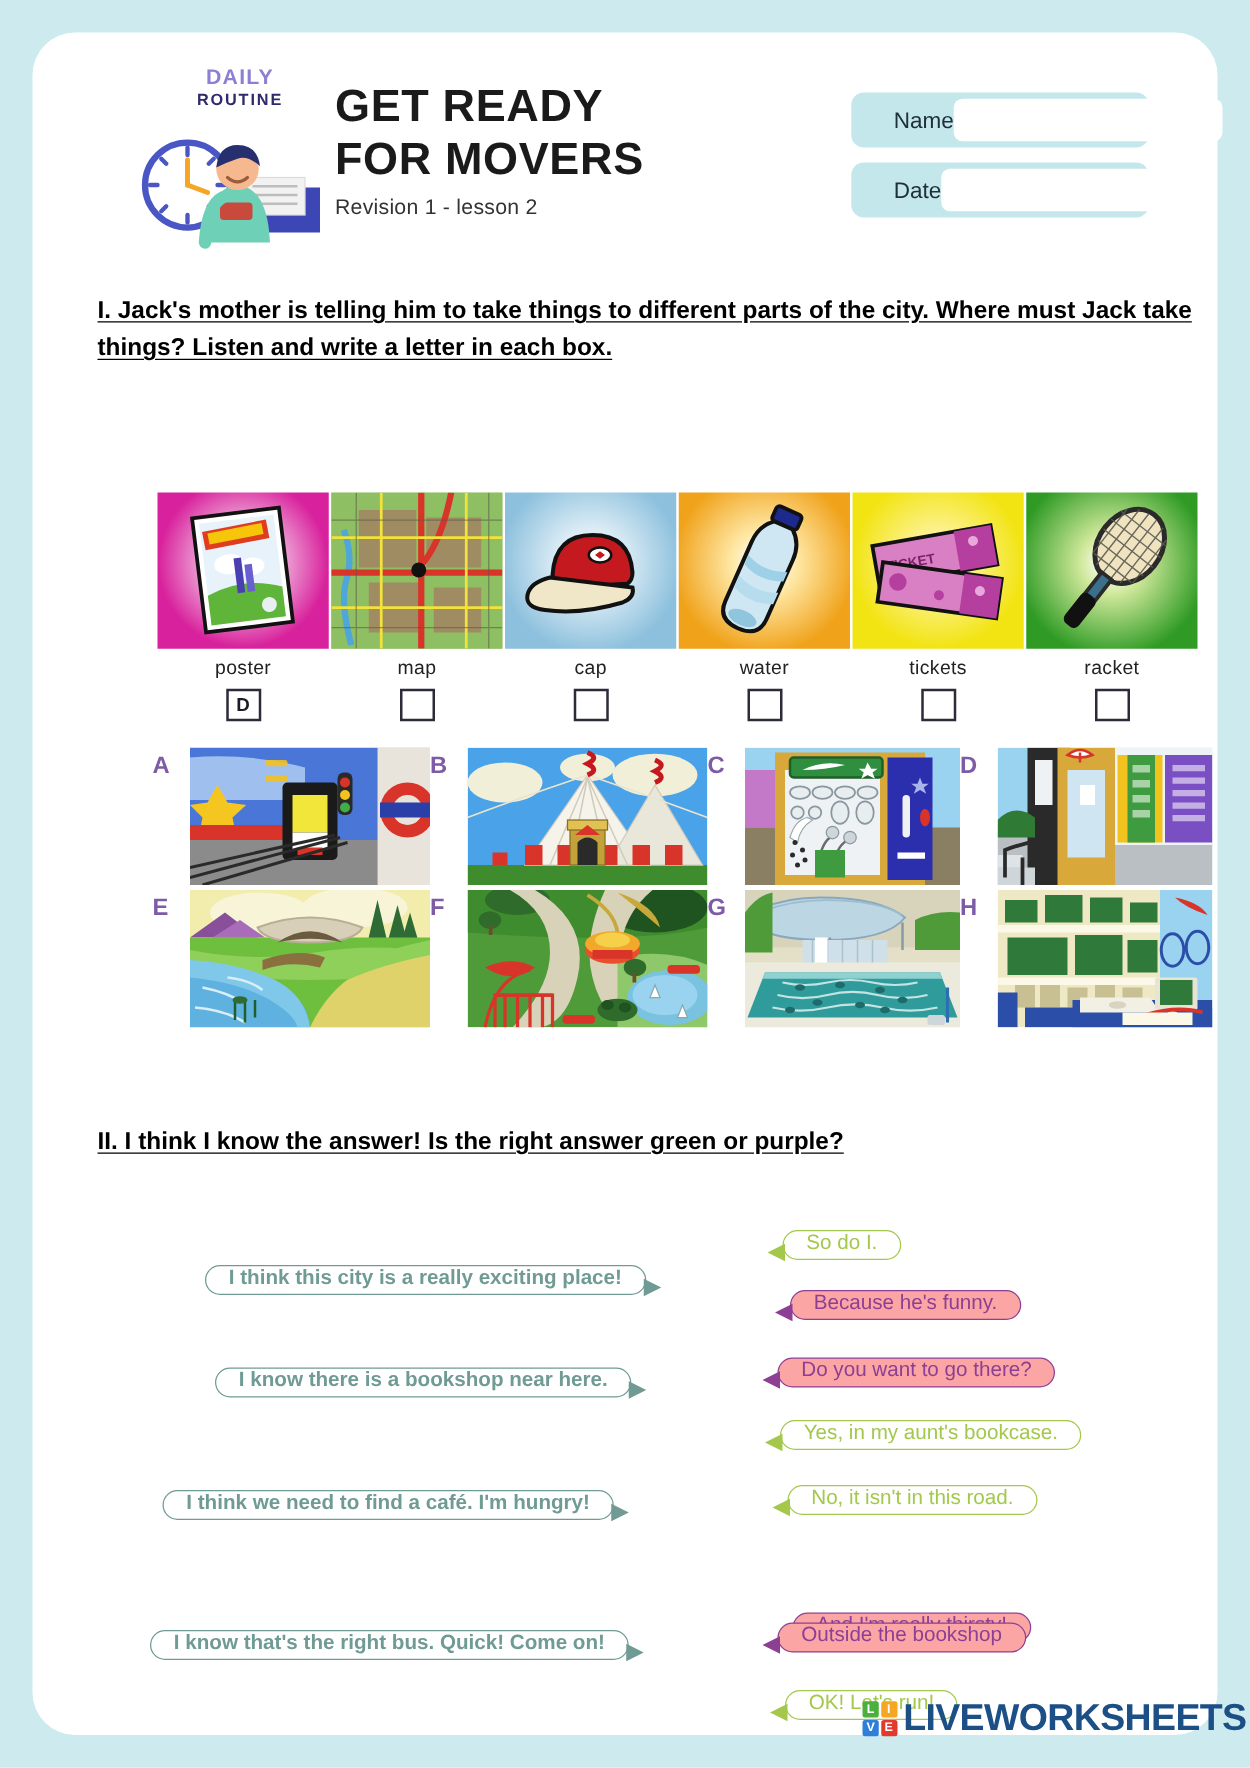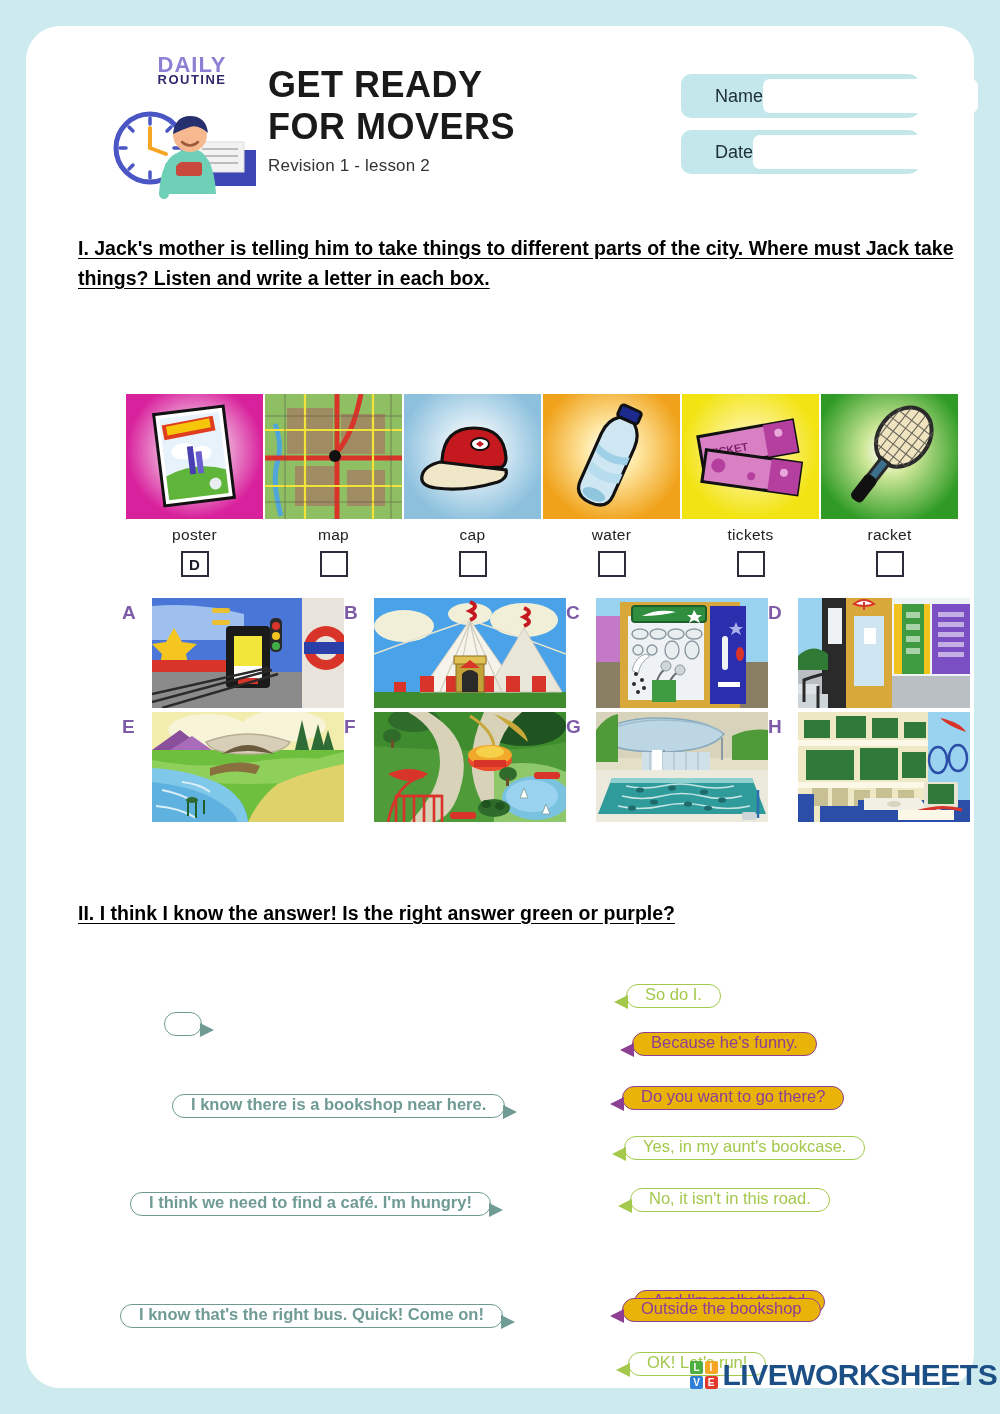--- a/index.html
+++ b/index.html
@@ -16,21 +16,21 @@
     background: #ffffff;
     border-radius: 34px;
   }
 
   
   .header { position: absolute; left: 0; top: 0; width: 948px; height: 185px; }
 
   .logo-wrap { position: absolute; left: 78px; top: 26px; width: 160px; height: 150px; }
   .logo-daily {
     position: absolute; left: 28px; top: 0; width: 120px; text-align: center;
-    font-size: 22px; font-weight: 700; color: #8f7fd4; letter-spacing: 1px;
+    font-size: 17px; font-weight: 700; color: #8f7fd4; letter-spacing: 1px;
   }
   .logo-routine {
     position: absolute; left: 28px; top: 20px; width: 120px; text-align: center;
     font-size: 13px; font-weight: 700; color: #2f2a6b; letter-spacing: 1.5px;
   }
   .logo-art { position: absolute; left: 0; top: 38px; width: 160px; height: 110px; }
 
   .titleblock { position: absolute; left: 242px; top: 38px; }
   .title-l1, .title-l2 {
     font-size: 36px; font-weight: 800; color: #1a1a1a; letter-spacing: 0.5px;
@@ -107,21 +107,21 @@
   .bubbles { position: absolute; left: 78px; top: 938px; width: 800px; height: 420px; }
   .bub {
     position: absolute;
     display: flex; align-items: flex-start;
     border-radius: 22px; background: #fff;
     padding: 0 18px; height: 24px;
     font-size: 16.5px; color: #141414; white-space: nowrap;
   }
   .bub-left   { border: 1.6px solid #6f9b94; font-weight: 600; }
   .bub-green  { border: 1.6px solid #a3c84b; }
-  .bub-purple { border: 1.6px solid #8c3f93; background: #eab308; }
+  .bub-purple { border: 1.6px solid #8c3f93; background: #fca5a5; }
   .bub-tail {
     position: absolute; width: 0; height: 0;
     border-top: 7px solid transparent; border-bottom: 7px solid transparent;
   }
   .tail-right { right: -13px; top: 10px; border-left: 14px solid currentColor; }
   .tail-left  { left: -13px;  top: 10px; border-right: 14px solid currentColor; }
 
   
   .footer { position: absolute; left: 690px; top: 1358px; display: flex; align-items: center; gap: 5px; }
   .lw-tiles {
@@ -676,20 +676,21 @@
     </div>
   </div>
 
   <div class="instr" id="instr2">
     <span>II. I think I know the answer! Is the right answer green or purple?</span>
   </div>
 
   <div class="bubbles">
 
     <div class="bub bub-left" style="left:60px; top:48px; color:#6f9b94;">
+      <span>I think this city is a really exciting place!</span>
       <i class="bub-tail tail-right"></i>
     </div>
     <div class="bub bub-left" style="left:68px; top:130px; color:#6f9b94;">
       <span>I know there is a bookshop near here.</span>
       <i class="bub-tail tail-right"></i>
     </div>
     <div class="bub bub-left" style="left:26px; top:228px; color:#6f9b94;">
       <span>I think we need to find a café. I'm hungry!</span>
       <i class="bub-tail tail-right"></i>
     </div>

